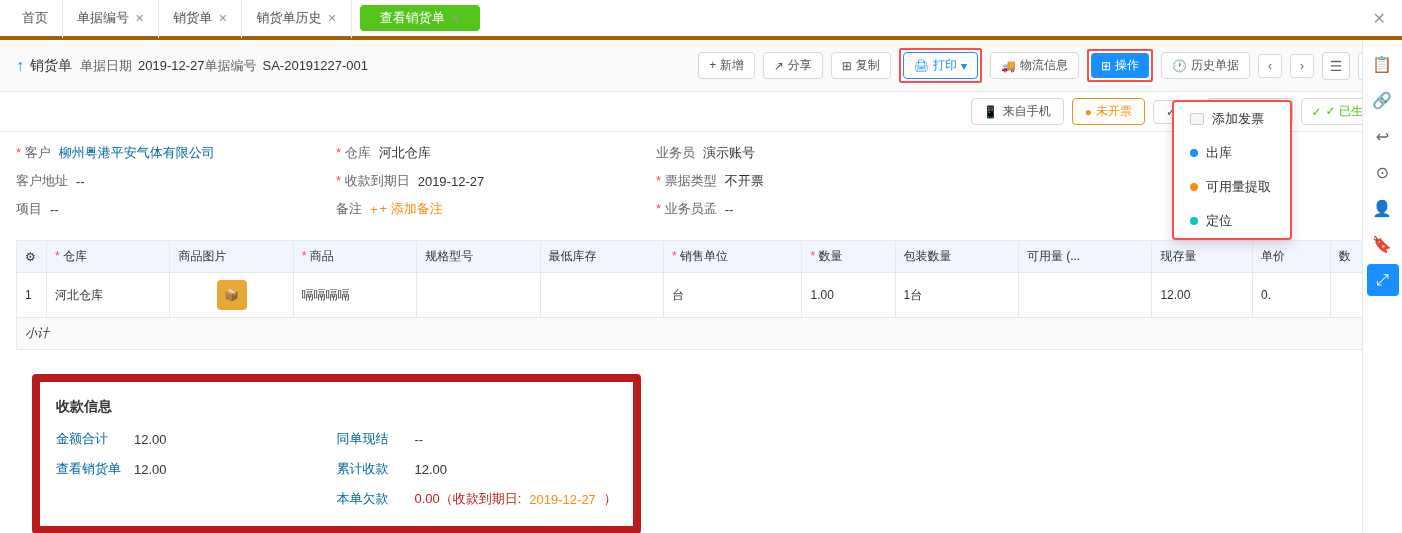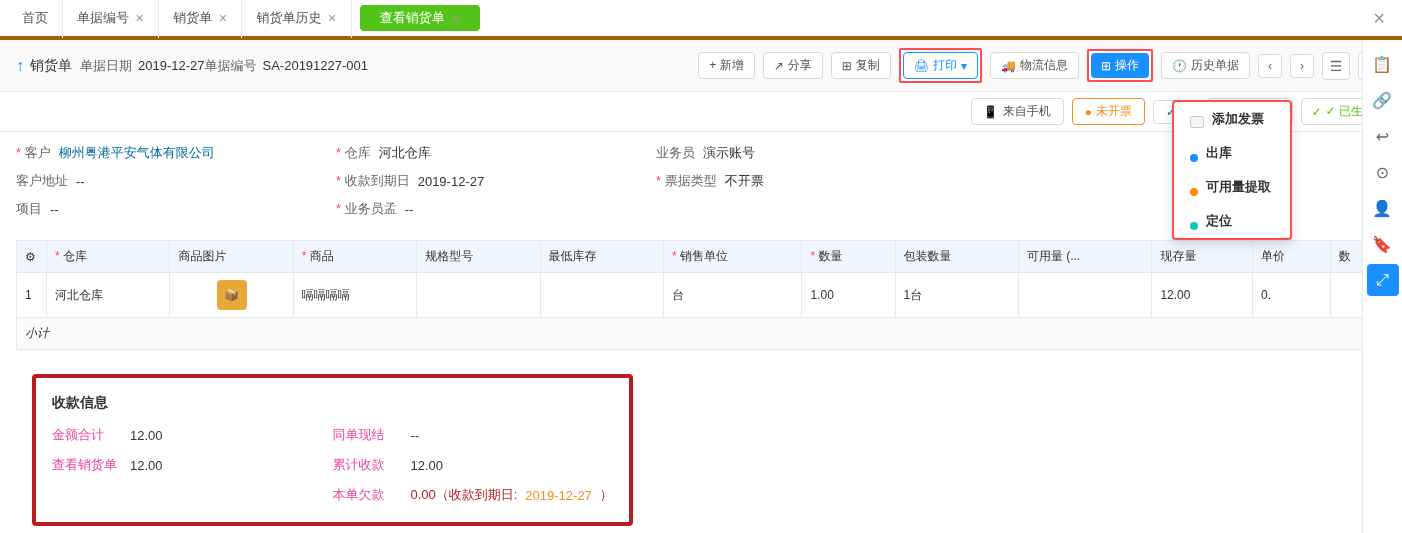--- a/index.html
+++ b/index.html
@@ -125,29 +125,29 @@
       padding: 7px 8px; border: 1px solid #e8e8e8; color: #333;
       white-space: nowrap;
     }
     .data-table .subtotal td { background: #fafafa; font-weight: 500; font-style: italic; }
     .col-settings { width: 30px; text-align: center; }
     .required-star { color: #ff4d4f; }
 
     
     .payment-box {
       margin: 8px 16px; padding: 16px;
-      border: 4px solid #b91c1c; border-radius: 4px;
+      border: 8px solid #b91c1c; border-radius: 4px;
       background: #fff; display: inline-block; min-width: 520px;
     }
     .payment-title { font-size: 14px; font-weight: bold; margin-bottom: 12px; }
     .payment-grid {
       display: grid; grid-template-columns: 1fr 1fr; gap: 8px 0;
     }
     .payment-item { display: flex; align-items: center; gap: 8px; font-size: 13px; padding: 2px 0; }
-    .payment-label { color: #ec4899; min-width: 70px; }
+    .payment-label { color: #0369a1; min-width: 70px; }
     .payment-value { color: #333; }
     .payment-value.red { color: #b91c1c; }
 
     
     .right-sidebar {
       position: fixed; right: 0; top: 40px; bottom: 0;
       width: 40px; background: #fff; border-left: 1px solid #e8e8e8;
       display: flex; flex-direction: column; align-items: center;
       padding-top: 8px; gap: 4px; z-index: 10;
     }
@@ -158,24 +158,23 @@
     }
     .sidebar-icon-btn.active { background: #1890ff; color: #fff; }
 
     
     .dropdown-overlay {
       position: fixed; top: 100px; right: 110px; z-index: 100;
       background: #fff; border: 2px solid #ff4d4f; border-radius: 4px;
       min-width: 120px; box-shadow: 0 4px 12px rgba(0,0,0,0.15);
     }
     .dropdown-item {
-      display: flex; align-items: flex-end; gap: 8px;
+      display: flex; align-items: center; gap: 8px;
       padding: 8px 16px; cursor: pointer; font-size: 13px; color: #333;
       white-space: nowrap;
-      font-weight: bold;
     }
     .dropdown-dot { width: 8px; height: 8px; border-radius: 50%; }
     .dropdown-dot.cyan { background: #13c2c2; }
     .dropdown-dot.blue { background: #1890ff; }
     .dropdown-dot.orange { background: #fa8c16; }
     .dropdown-icon-box { width: 14px; height: 12px; background: #f5f5f5; border: 1px solid #ccc; border-radius: 2px; }
 
     .highlight-box {
       border: 2px solid #ff4d4f; padding: 2px; border-radius: 2px; display: inline-flex;
     }
@@ -318,20 +317,27 @@
       </div>
       <div class="form-field">
         <span class="field-label required">票据类型</span>
         <span class="field-value">不开票</span>
       </div>
     </div>
     <div class="form-row">
       <div class="form-field">
         <span class="field-label">项目</span>
         <span class="field-value">--</span>
+      </div>
+      <div class="form-field">
+        <span class="field-label">备注</span>
+        <span class="add-note">
+          <span>+</span>
+          <span>+ 添加备注</span>
+        </span>
       </div>
       <div class="form-field">
         <span class="field-label required">业务员孟</span>
         <span class="field-value">--</span>
       </div>
     </div>
   </div>
 
   <div class="table-section">
     <table class="data-table">

